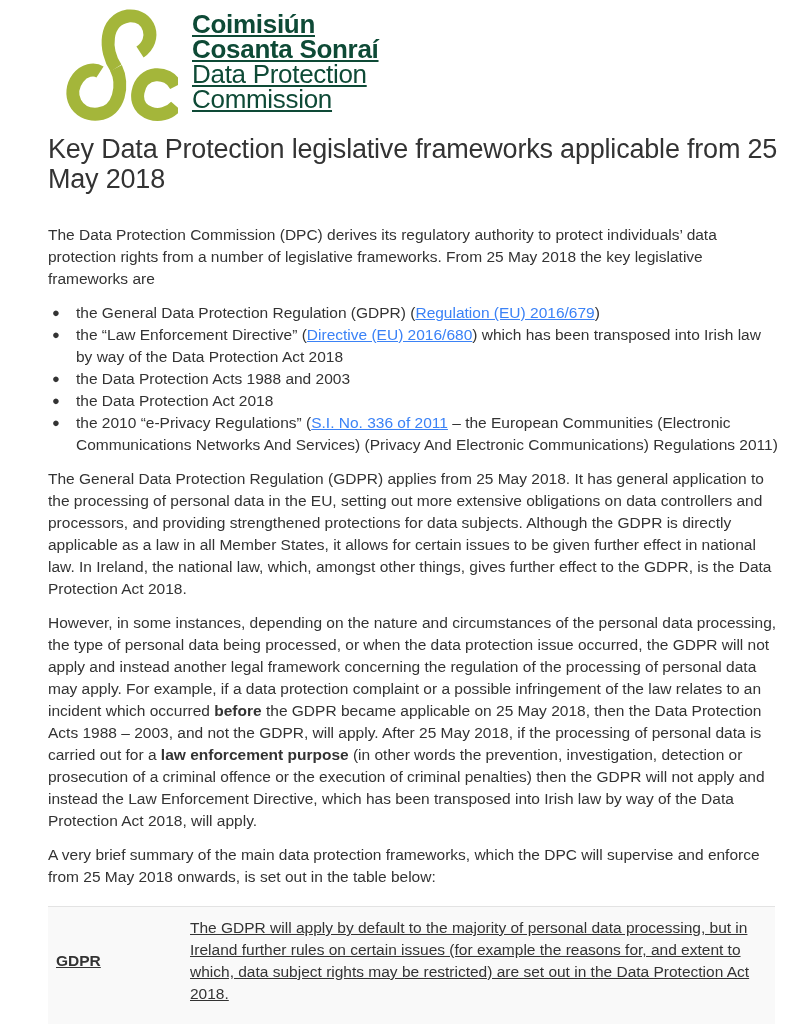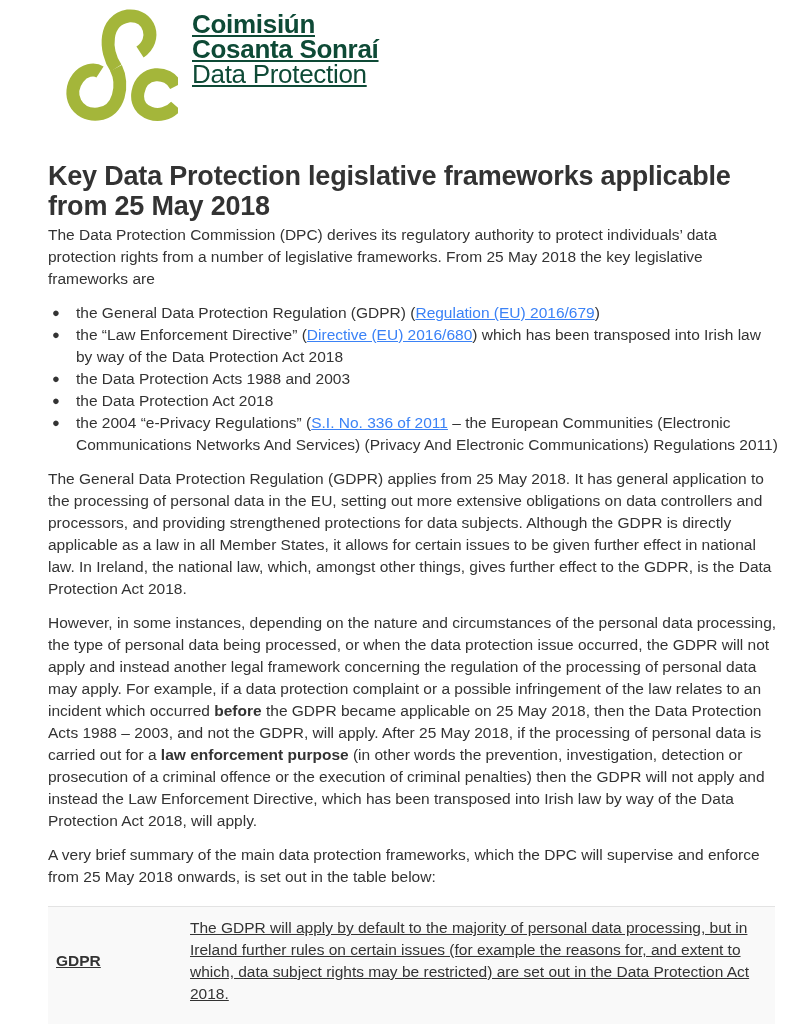--- a/index.html
+++ b/index.html
@@ -7,22 +7,22 @@
     width: 812px; height: 1024px; overflow: hidden; position: relative;
     font-family: "Liberation Sans", sans-serif; color: #333333;
   }
   .logo { position: absolute; left: 58px; top: 6px; width: 340px; height: 118px; }
   .logo svg.mark { position: absolute; left: 0; top: 0; width: 120px; height: 118px; }
   .logo .words { position: absolute; left: 134px; top: 6px; color: #0e4a36; line-height: 25px; text-decoration: underline; }
   .logo .w1 { font-size: 26px; font-weight: bold; letter-spacing: -0.3px; display: block; }
   .logo .w2 { font-size: 26px; font-weight: normal; letter-spacing: -0.3px; display: block; }
 
   h1 {
-    position: absolute; left: 48px; top: 161px; width: 740px; margin: 0;
-    font-size: 27px; line-height: 30px; font-weight: bold; color: #333333;
+    position: absolute; left: 48px; top: 134px; width: 740px; margin: 0;
+    font-size: 27px; line-height: 30px; font-weight: normal; color: #333333;
     letter-spacing: -0.2px;
   }
   .content { position: absolute; left: 48px; top: 216px; width: 730px; font-size: 15.5px; line-height: 22px; }
   .content p { margin: 8px 0 12px 0; }
   ul { list-style: none; margin: 0 0 12px 0; padding: 0; }
   ul li { position: relative; padding-left: 28px; }
   ul li .bullet { position: absolute; left: 4px; top: 0; font-size: 13px; }
   a { color: #3b82f6; text-decoration: underline; }
   .ul-bold { font-weight: bold; }
 
@@ -46,20 +46,21 @@
 
       <path d="M58 62 C 66 78, 62 106, 40 108 C 18 110, 8 88, 20 72 C 26 64, 36 62, 42 66"></path>
 
       <path d="M118 80 C 110 64, 84 64, 80 86 C 76 108, 104 116, 118 100"></path>
     </g>
   </svg>
   <div class="words">
     <span class="w1">Coimisiún</span>
     <span class="w1">Cosanta Sonraí</span>
     <span class="w2">Data Protection</span>
+    <span class="w2">Commission</span>
   </div>
 </div>
 
 <h1>Key Data Protection legislative frameworks applicable from 25 May 2018</h1>
 
 <div class="content">
   <p>The Data Protection Commission (DPC) derives its regulatory authority to protect individuals’ data protection rights from a number of legislative frameworks. From 25 May 2018 the key legislative frameworks are</p>
 
   <ul>
     <li>
@@ -73,21 +74,21 @@
     <li>
       <span class="bullet">●</span>
       <span>the Data Protection Acts 1988 and 2003</span>
     </li>
     <li>
       <span class="bullet">●</span>
       <span>the Data Protection Act 2018</span>
     </li>
     <li>
       <span class="bullet">●</span>
-      <span>the 2004 “e-Privacy Regulations” (</span><a>S.I. No. 336 of 2011</a><span> – the European Communities (Electronic Communications Networks And Services) (Privacy And Electronic Communications) Regulations 2011)</span>
+      <span>the 2010 “e-Privacy Regulations” (</span><a>S.I. No. 336 of 2011</a><span> – the European Communities (Electronic Communications Networks And Services) (Privacy And Electronic Communications) Regulations 2011)</span>
     </li>
   </ul>
 
   <p>The General Data Protection Regulation (GDPR) applies from 25 May 2018. It has general application to the processing of personal data in the EU, setting out more extensive obligations on data controllers and processors, and providing strengthened protections for data subjects. Although the GDPR is directly applicable as a law in all Member States, it allows for certain issues to be given further effect in national law. In Ireland, the national law, which, amongst other things, gives further effect to the GDPR, is the Data Protection Act 2018.</p>
 
   <p><span>However, in some instances, depending on the nature and circumstances of the personal data processing, the type of personal data being processed, or when the data protection issue occurred, the GDPR will not apply and instead another legal framework concerning the regulation of the processing of personal data may apply. For example, if a data protection complaint or a possible infringement of the law relates to an incident which occurred </span><span class="ul-bold">before</span><span> the GDPR became applicable on 25 May 2018, then the Data Protection Acts 1988 – 2003, and not the GDPR, will apply. After 25 May 2018, if the processing of personal data is carried out for a </span><span class="ul-bold">law enforcement purpose</span><span> (in other words the prevention, investigation, detection or prosecution of a criminal offence or the execution of criminal penalties) then the GDPR will not apply and instead the Law Enforcement Directive, which has been transposed into Irish law by way of the Data Protection Act 2018, will apply.</span></p>
 
   <p>A very brief summary of the main data protection frameworks, which the DPC will supervise and enforce from 25 May 2018 onwards, is set out in the table below:</p>
 
   <table class="summary">

